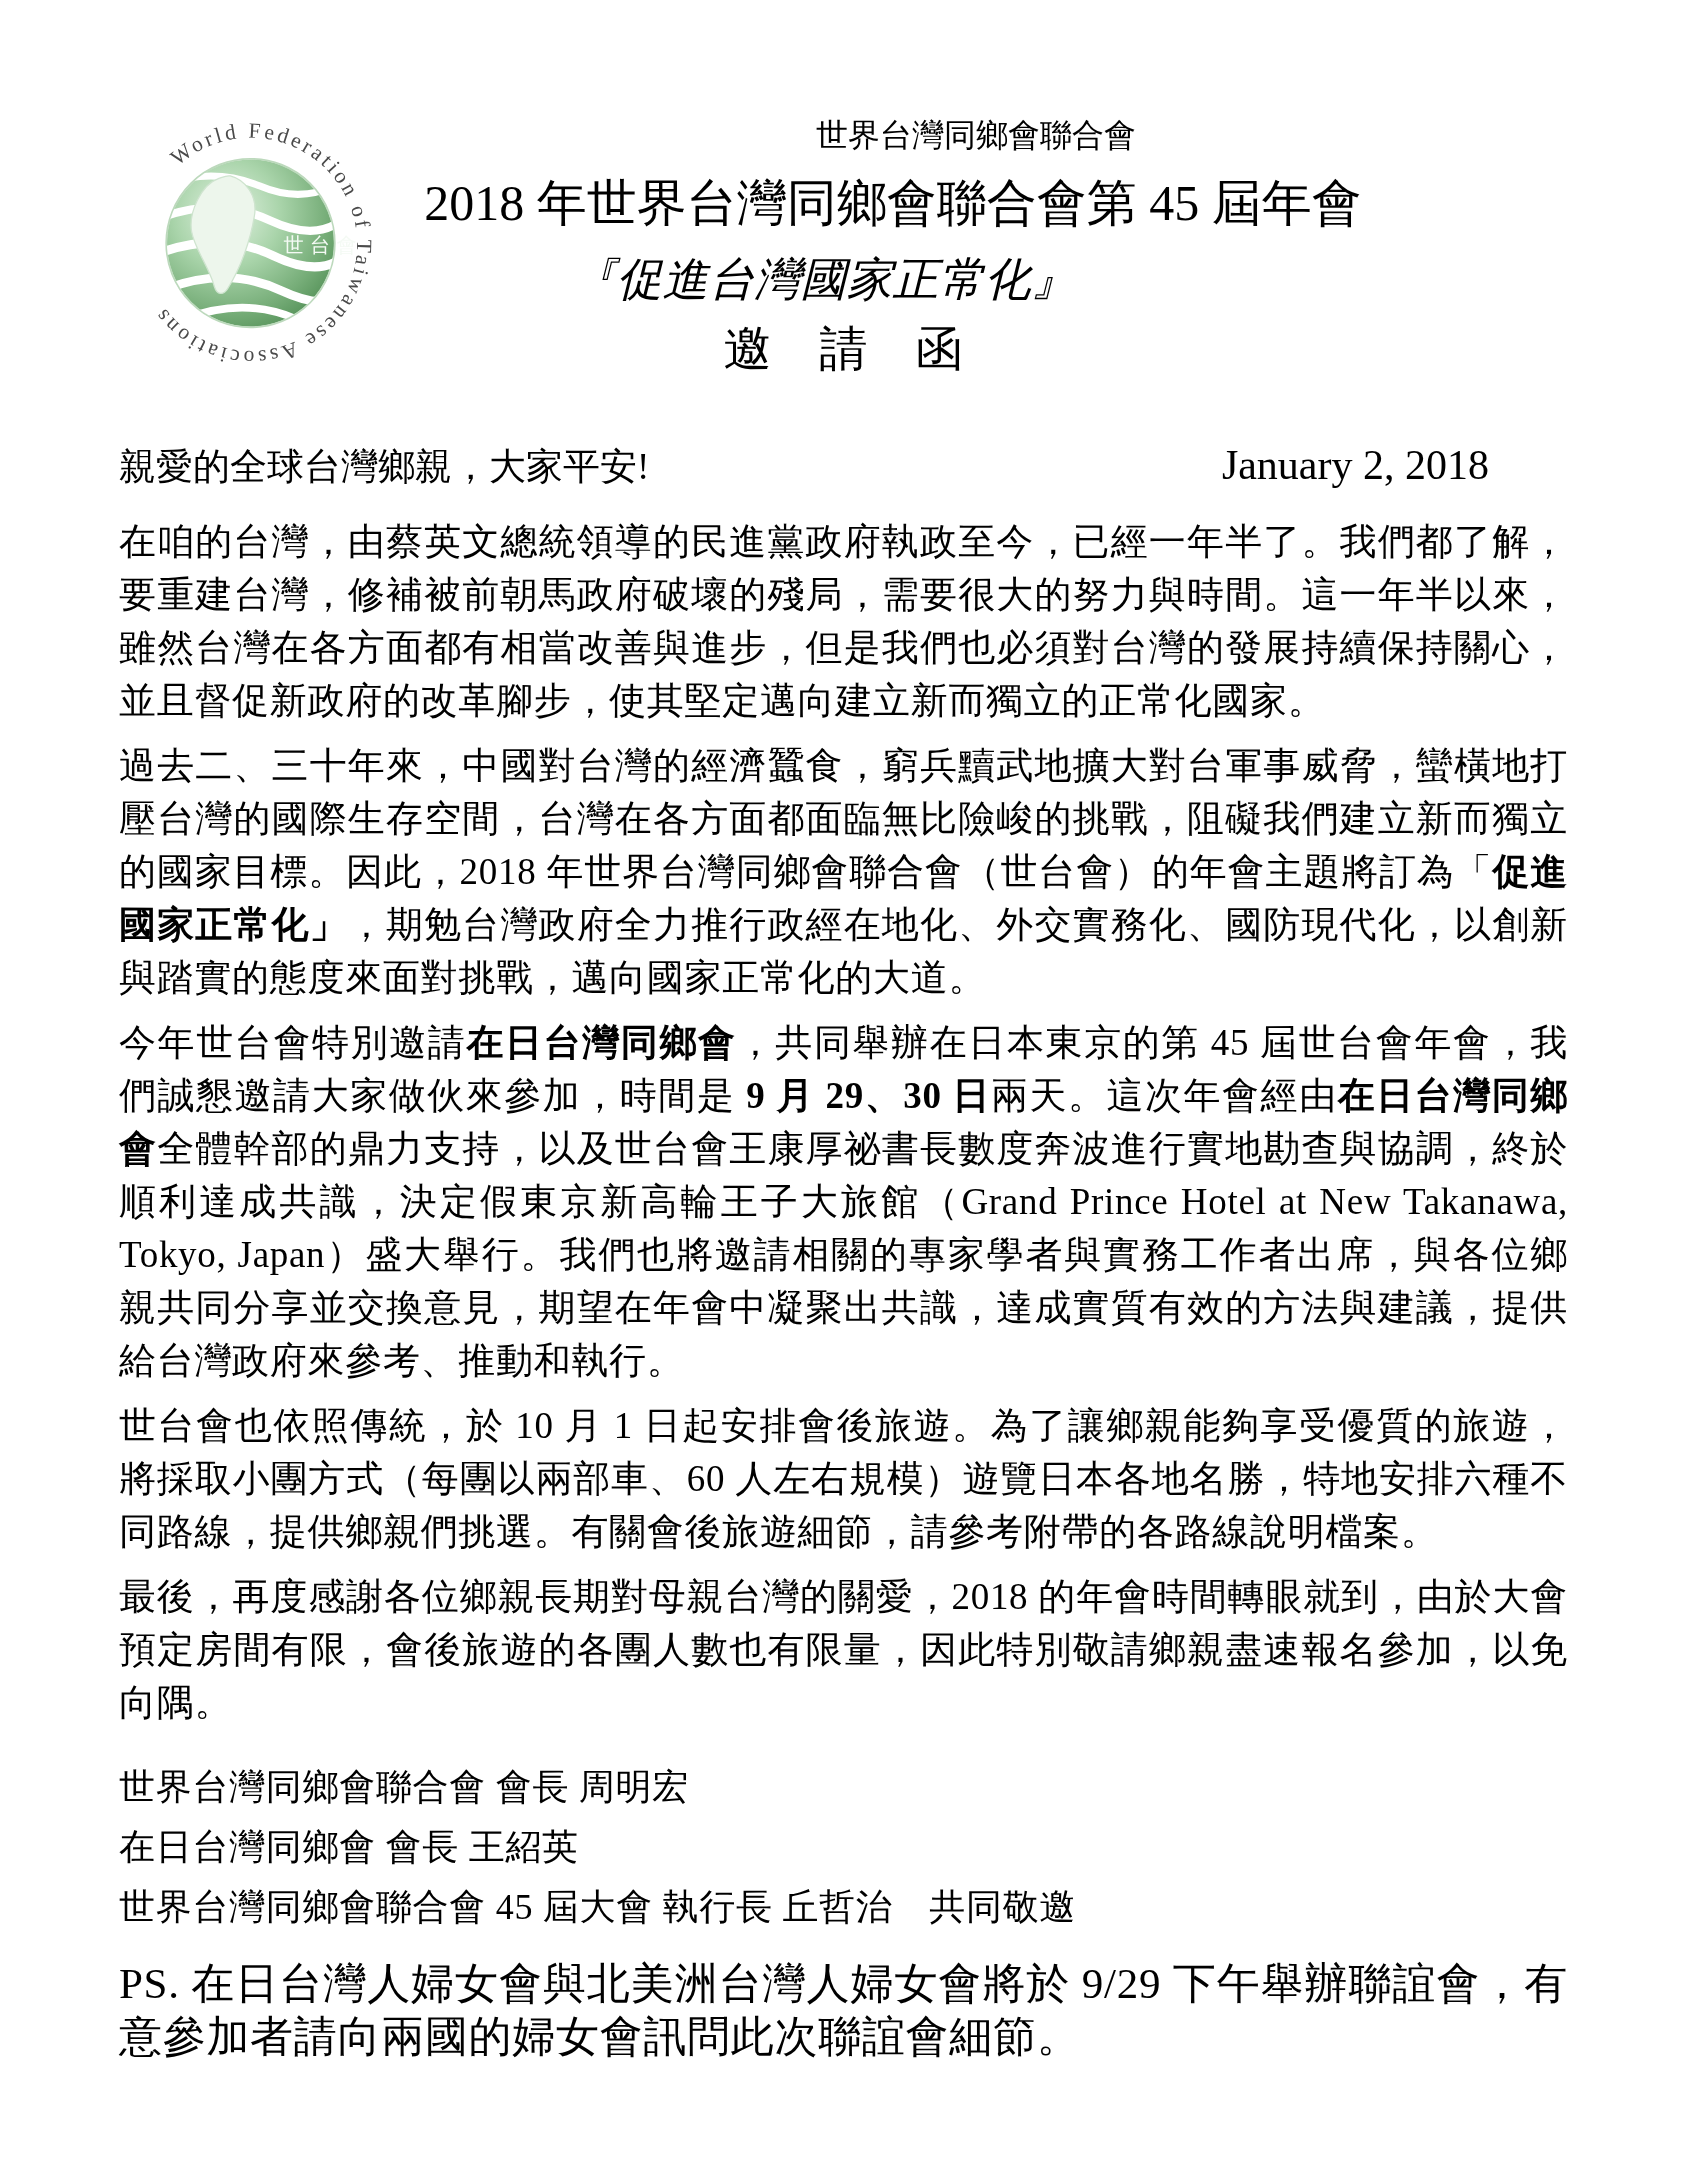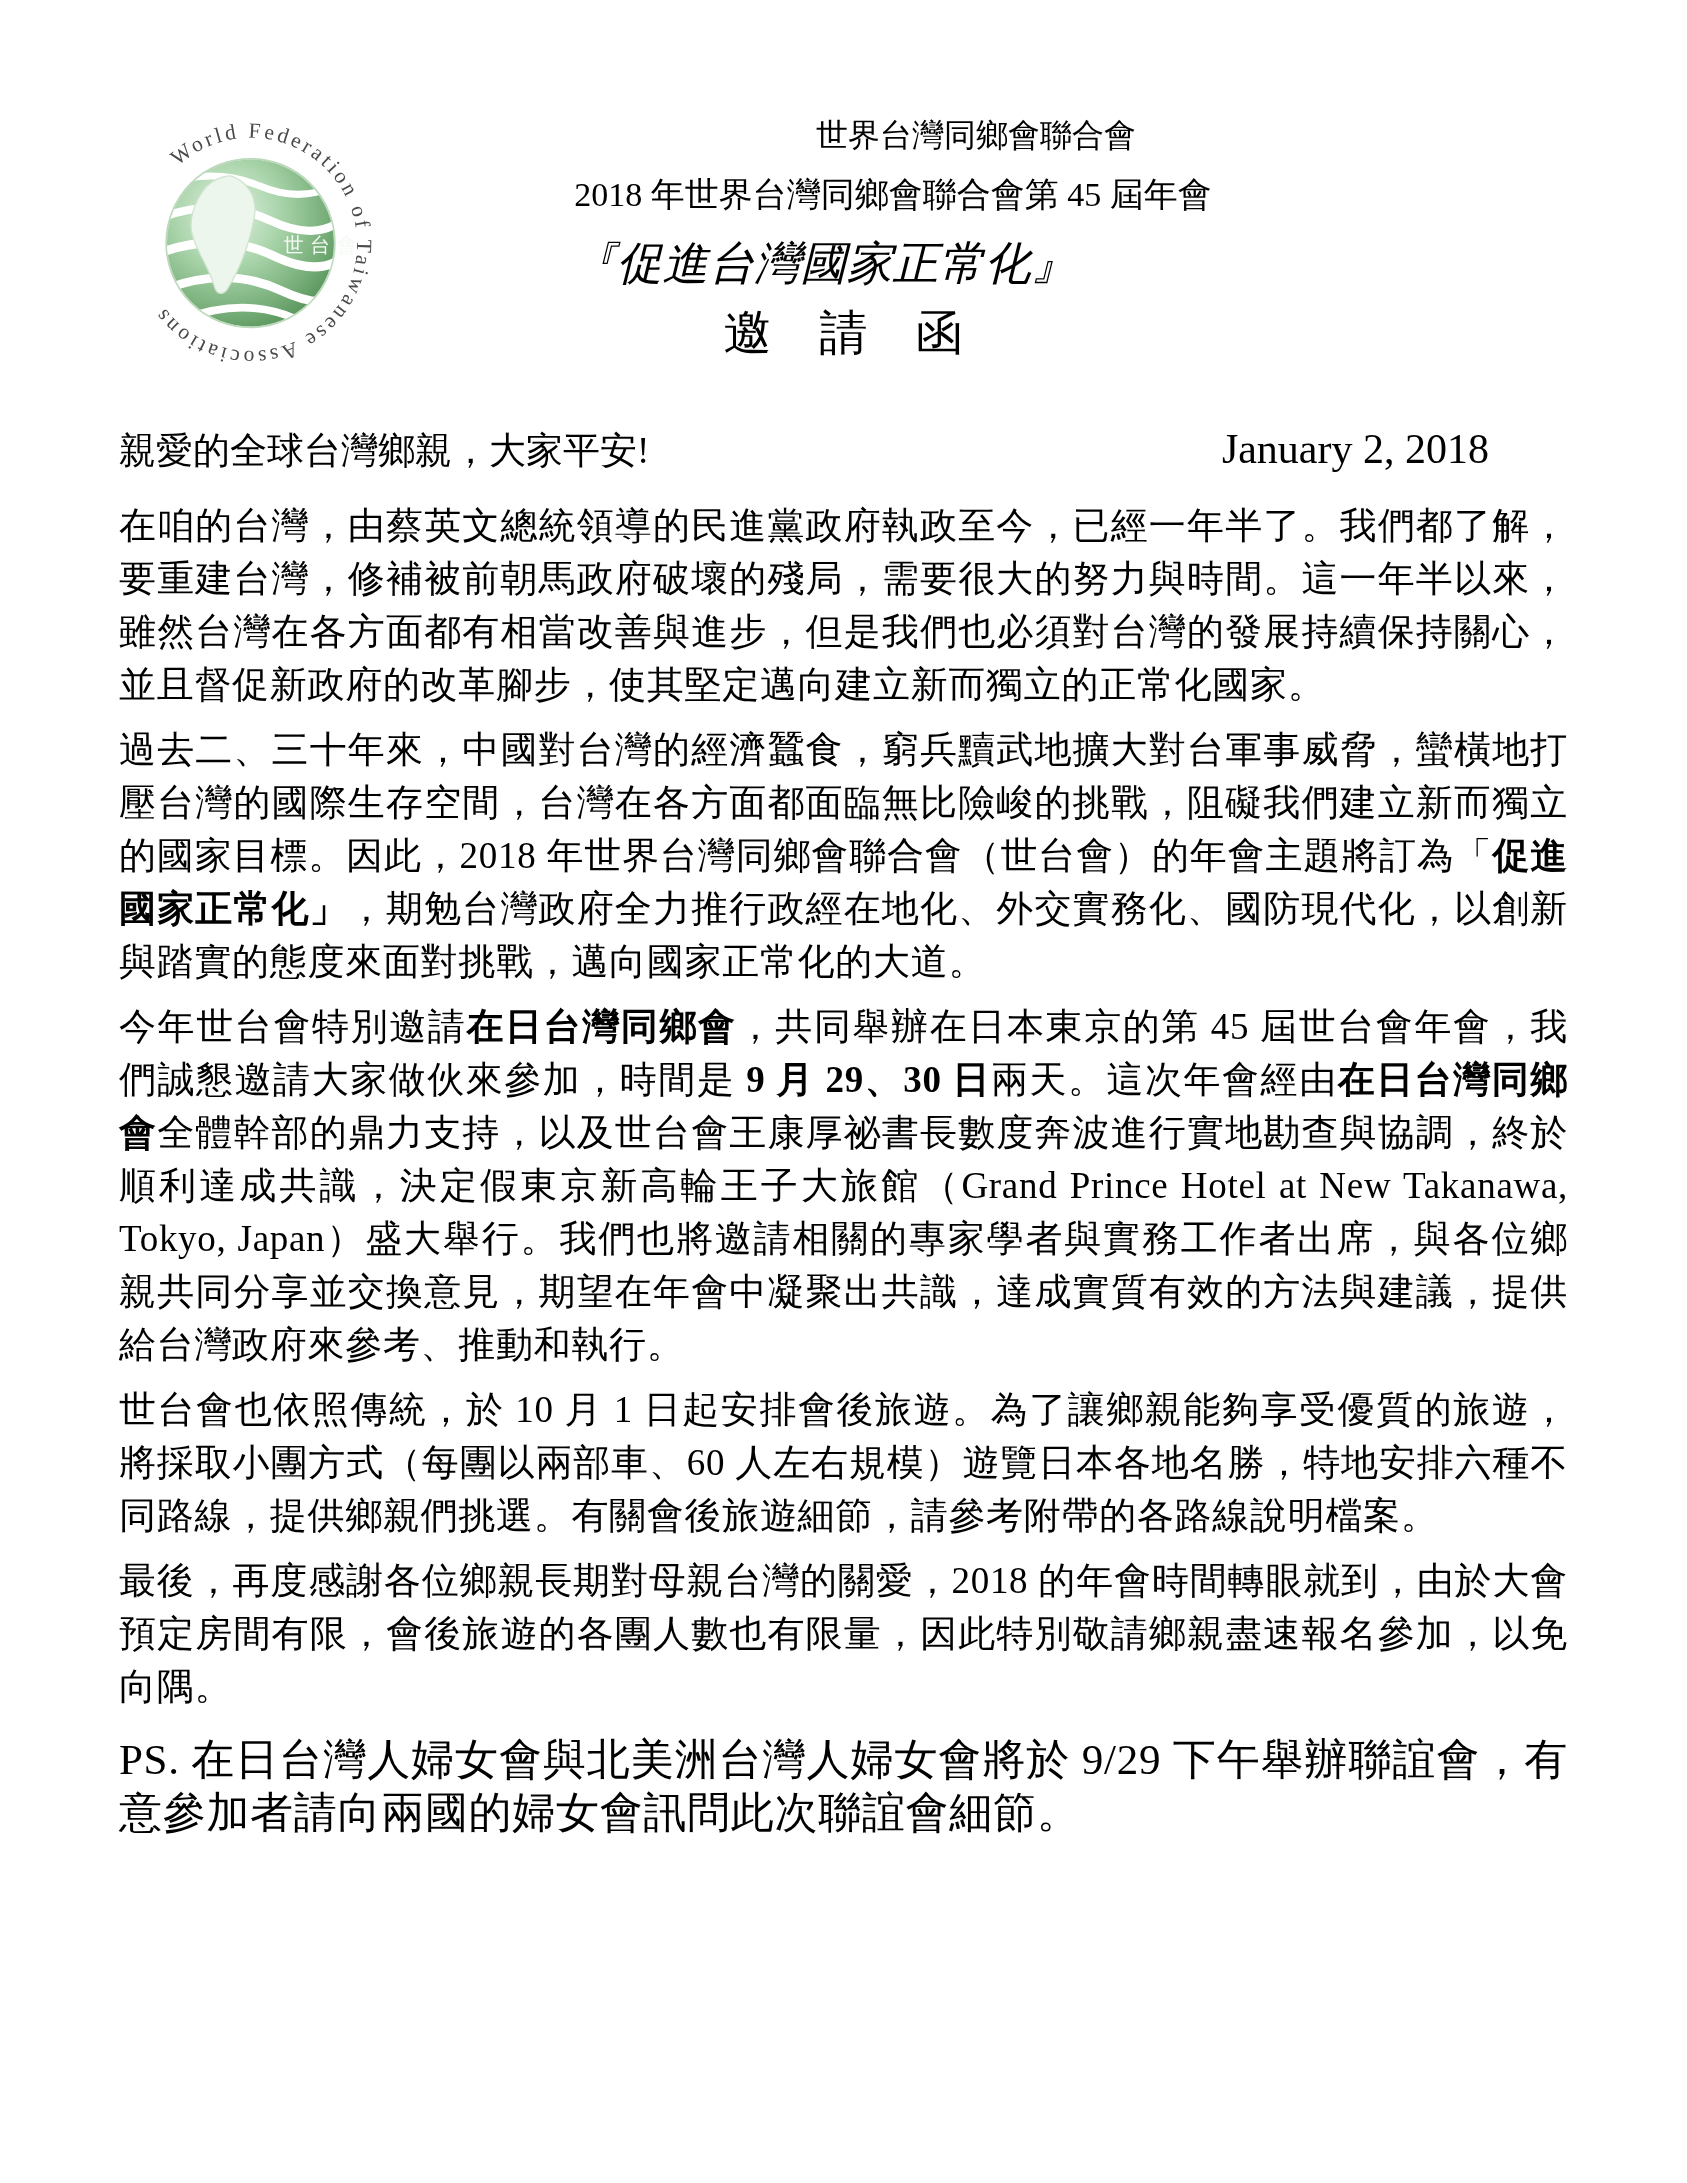--- a/index.html
+++ b/index.html
@@ -16,21 +16,21 @@
   .logo {
     position: absolute;
     left: 121px;
     top: 105px;
     width: 259px;
     height: 266px;
   }
   .header { padding-top: 119px; }
   .title { text-align: center; font-weight: normal; white-space: nowrap; }
   .title-1 { font-size: 32px; line-height: 1; margin-left: 265px; }
-  .title-2 { font-size: 34px; line-height: 1; margin-top: 26.5px; padding-left: 99px; }
+  .title-2 { font-size: 50px; line-height: 1; margin-top: 26.5px; padding-left: 99px; }
   .title-3 { font-size: 46px; line-height: 1; margin-top: 29px; padding-right: 40px; font-style: italic; }
   .title-4 { font-size: 48px; line-height: 1; margin-top: 22px; }
   .content { padding: 0 119px; margin-top: 28px; }
   .salutation-row {
     display: flex;
     justify-content: space-between;
     align-items: baseline;
     margin-top: 66px;
     font-size: 37px;
     line-height: 53px;
@@ -115,19 +115,24 @@
     </div>
 
     <div class="paragraphs">
         <p><span>在咱的台灣，由蔡英文總統領導的民進黨政府執政至今，已經一年半了。我們都了解，要重建台灣，修補被前朝馬政府破壞的殘局，需要很大的努力與時間。這一年半以來，雖然台灣在各方面都有相當改善與進步，但是我們也必須對台灣的發展持續保持關心，並且督促新政府的改革腳步，使其堅定邁向建立新而獨立的正常化國家。</span></p>
         <p><span>過去二、三十年來，中國對台灣的經濟蠶食，窮兵黷武地擴大對台軍事威脅，蠻橫地打壓台灣的國際生存空間，台灣在各方面都面臨無比險峻的挑戰，阻礙我們建立新而獨立的國家目標。因此，2018 年世界台灣同鄉會聯合會（世台會）的年會主題將訂為「</span><b>促進國家正常化」</b><span>，期勉台灣政府全力推行政經在地化、外交實務化、國防現代化，以創新與踏實的態度來面對挑戰，邁向國家正常化的大道。</span></p>
         <p><span>今年世台會特別邀請</span><b>在日台灣同鄉會</b><span>，共同舉辦在日本東京的第 45 屆世台會年會，我們誠懇邀請大家做伙來參加，時間是 </span><b>9 月 29、30 日</b><span>兩天。這次年會經由</span><b>在日台灣同鄉會</b><span>全體幹部的鼎力支持，以及世台會王康厚祕書長數度奔波進行實地勘查與協調，終於順利達成共識，決定假東京新高輪王子大旅館（Grand Prince Hotel at New Takanawa, Tokyo, Japan）盛大舉行。我們也將邀請相關的專家學者與實務工作者出席，與各位鄉親共同分享並交換意見，期望在年會中凝聚出共識，達成實質有效的方法與建議，提供給台灣政府來參考、推動和執行。</span></p>
         <p><span>世台會也依照傳統，於 10 月 1 日起安排會後旅遊。為了讓鄉親能夠享受優質的旅遊，將採取小團方式（每團以兩部車、60 人左右規模）遊覽日本各地名勝，特地安排六種不同路線，提供鄉親們挑選。有關會後旅遊細節，請參考附帶的各路線說明檔案。</span></p>
         <p><span>最後，再度感謝各位鄉親長期對母親台灣的關愛，2018 的年會時間轉眼就到，由於大會預定房間有限，會後旅遊的各團人數也有限量，因此特別敬請鄉親盡速報名參加，以免向隅。</span></p>
       </div>
 
+    <div class="signatures">
+        <div>世界台灣同鄉會聯合會 會長 周明宏</div>
+        <div>在日台灣同鄉會 會長 王紹英</div>
+        <div>世界台灣同鄉會聯合會 45 屆大會 執行長 丘哲治　共同敬邀</div>
+      </div>
 
     <p class="ps">PS. 在日台灣人婦女會與北美洲台灣人婦女會將於 9/29 下午舉辦聯誼會，有意參加者請向兩國的婦女會訊問此次聯誼會細節。</p>
 
   </div>
 
 </div>
 
 
 </body></html>

